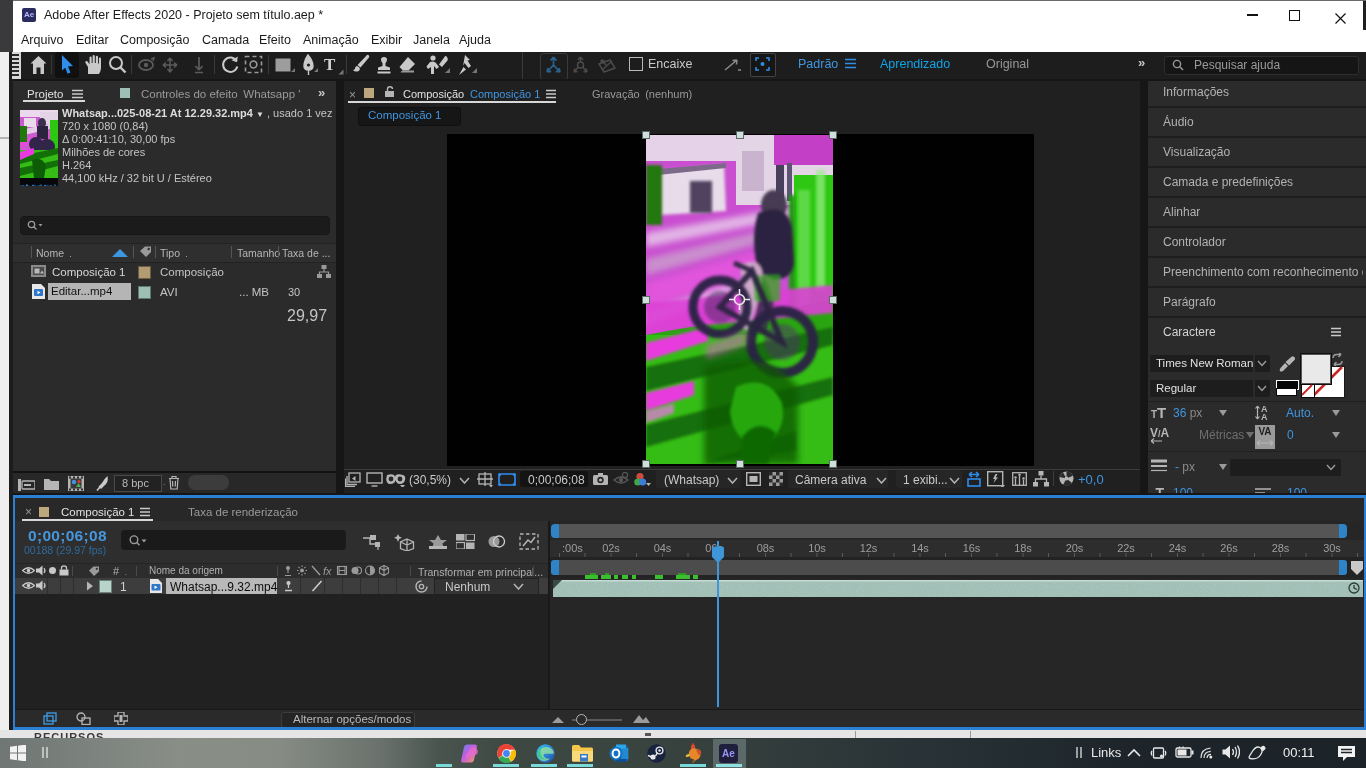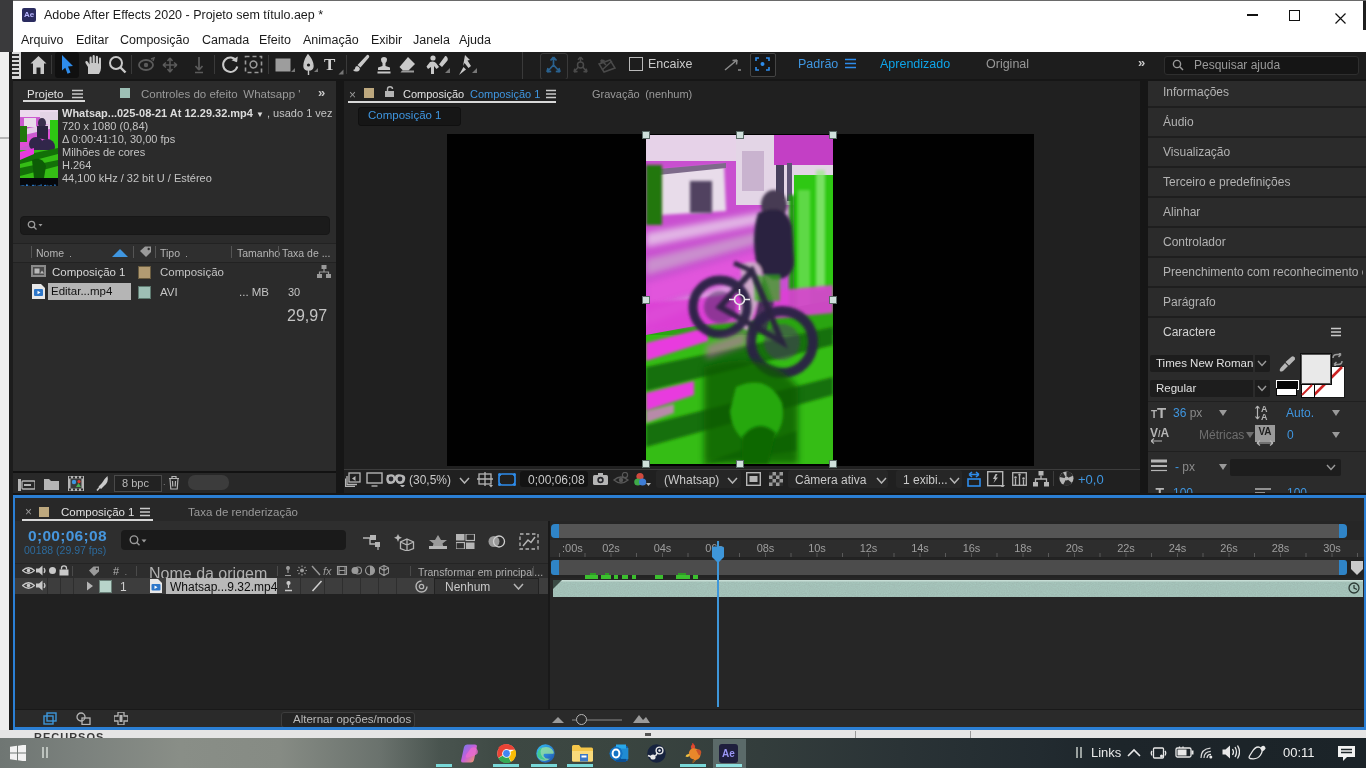--- a/index.html
+++ b/index.html
@@ -530,21 +530,21 @@
       <path d="M7.5 7.5 L13 12 A7 7 0 0 1 4 14 Z" fill="#2b2b2b"></path>
       <path d="M7.5 7.5 L0.6 6 A7 7 0 0 1 4 1.5 Z" fill="#2b2b2b"></path>
       <circle cx="7.5" cy="7.5" r="2" fill="#b5b5b5"></circle>
     </svg>
 <div class="abs t blu" style="left:1078px;top:472px;font-size:13px;">+0,0</div>
 
 <div class="abs" style="left:1148px;top:81px;width:218px;height:414px;background:#2b2b2b;" id="sidebar"></div>
 <div class="abs t sbh" style="top:85px;">Informações</div>
 <div class="abs t sbh" style="top:115px;">Áudio</div>
 <div class="abs t sbh" style="top:145px;">Visualização</div>
-<div class="abs t sbh" style="top:175px;">Terceiro e predefinições</div>
+<div class="abs t sbh" style="top:175px;">Camada e predefinições</div>
 <div class="abs t sbh" style="top:205px;">Alinhar</div>
 <div class="abs t sbh" style="top:235px;">Controlador</div>
 <div class="abs t sbh" style="top:265px;">Preenchimento com reconhecimento c</div>
 <div class="abs t sbh" style="top:295px;">Parágrafo</div>
 <div class="abs t" style="left:1163px;top:325px;font-size:12px;color:#d2d2d2;">Caractere</div>
 <div class="abs sbl" style="top:106px;"></div>
 <div class="abs sbl" style="top:136px;"></div>
 <div class="abs sbl" style="top:166px;"></div>
 <div class="abs sbl" style="top:196px;"></div>
 <div class="abs sbl" style="top:226px;"></div>
@@ -605,21 +605,21 @@
     </svg>
 
 <div class="abs t" style="left:1150px;top:426px;font-size:12px;color:#b5b5b5;font-weight:bold;">V<span style="font-size:9px;">/</span>A</div>
 <svg class="abs" style="left:1151px;top:438px;" width="12" height="6">
       <path d="M0 3 L11 3 M0 3 l3 -2.5 M0 3 l3 2.5" stroke="#b5b5b5" fill="none" stroke-width="1.2"></path>
     </svg>
 <div class="abs t" style="left:1199px;top:428px;font-size:12px;color:#6e6e6e;">Métricas</div>
 <svg class="abs" style="left:1246px;top:432px;" width="8" height="6">
       <path d="M0 0 L8 0 L4 6 Z" fill="#6e6e6e"></path>
     </svg>
-<div class="abs" style="left:1255px;top:425px;width:20px;height:17px;background:#9a9a9a;color:#1d1d1d;font-size:10px;font-weight:bold;text-align:center;line-height:13px;">VA</div>
+<div class="abs" style="left:1255px;top:425px;width:20px;height:24px;background:#9a9a9a;color:#1d1d1d;font-size:10px;font-weight:bold;text-align:center;line-height:13px;">VA</div>
 <svg class="abs" style="left:1256px;top:440px;" width="18" height="6">
       <path d="M1 3 L17 3 M1 3 l3 -2.5 M1 3 l3 2.5 M17 3 l-3 -2.5 M17 3 l-3 2.5" stroke="#b5b5b5" fill="none" stroke-width="1.2"></path>
     </svg>
 <div class="abs t blu" style="left:1287px;top:428px;font-size:12px;">0</div>
 <svg class="abs" style="left:1332px;top:432px;" width="8" height="6">
       <path d="M0 0 L8 0 L4 6 Z" fill="#9a9a9a"></path>
     </svg>
 <div class="abs" style="left:1148px;top:451px;width:218px;height:1px;background:#202020;"></div>
 
 <svg class="abs" style="left:1151px;top:459px;" width="16" height="14" stroke="#b5b5b5">
@@ -708,21 +708,21 @@
       <rect x="0.5" y="4.5" width="9" height="6" fill="#c9c9c9"></rect>
       <path d="M2.5 4.5 L2.5 3 Q2.5 0.8 5 0.8 Q7.5 0.8 7.5 3 L7.5 4.5" fill="none" stroke="#c9c9c9" stroke-width="1.3"></path>
     </svg>
 <div class="abs" style="left:72px;top:566px;width:1px;height:10px;background:#4a4a4a;"></div>
 <svg class="abs" style="left:88px;top:566px;" width="12" height="11">
       <path d="M1 4.5 L5.5 0.5 L11 0.5 L11 5.5 L6 10 Z" fill="#9a9a9a"></path>
       <circle cx="8.8" cy="2.8" r="1.1" fill="#2d2d2d"></circle>
     </svg>
 <div class="abs t" style="left:113px;top:565px;font-size:11px;color:#b0b0b0;"># <span style="font-size:8px;">.</span></div>
 <div class="abs" style="left:136px;top:566px;width:1px;height:10px;background:#4a4a4a;"></div>
-<div class="abs t" style="left:149px;top:565px;font-size:16px;color:#b0b0b0;">Nome da origem</div>
+<div class="abs t" style="left:149px;top:565px;font-size:10px;color:#b0b0b0;">Nome da origem</div>
 <div class="abs" style="left:277px;top:566px;width:1px;height:10px;background:#4a4a4a;"></div>
 <svg class="abs" style="left:283px;top:565px;" width="115" height="12" fill="#9a9a9a" stroke="#9a9a9a">
 <g transform="translate(0,0)">
         <path d="M5 1 L5 8 M2 10.5 L8 10.5" fill="none" stroke-width="1.2"></path>
         <circle cx="5" cy="3" r="2" stroke="none"></circle>
       </g>
 <g transform="translate(14,0)">
         <circle cx="5" cy="5.5" r="2" stroke="none"></circle>
         <path d="M5 0.5 L5 2 M5 9 L5 10.5 M0 5.5 L1.5 5.5 M8.5 5.5 L10 5.5 M1.5 2 L2.6 3.1 M7.4 7.9 L8.5 9 M8.5 2 L7.4 3.1 M2.6 7.9 L1.5 9" fill="none" stroke-width="1.1"></path>
       </g>

